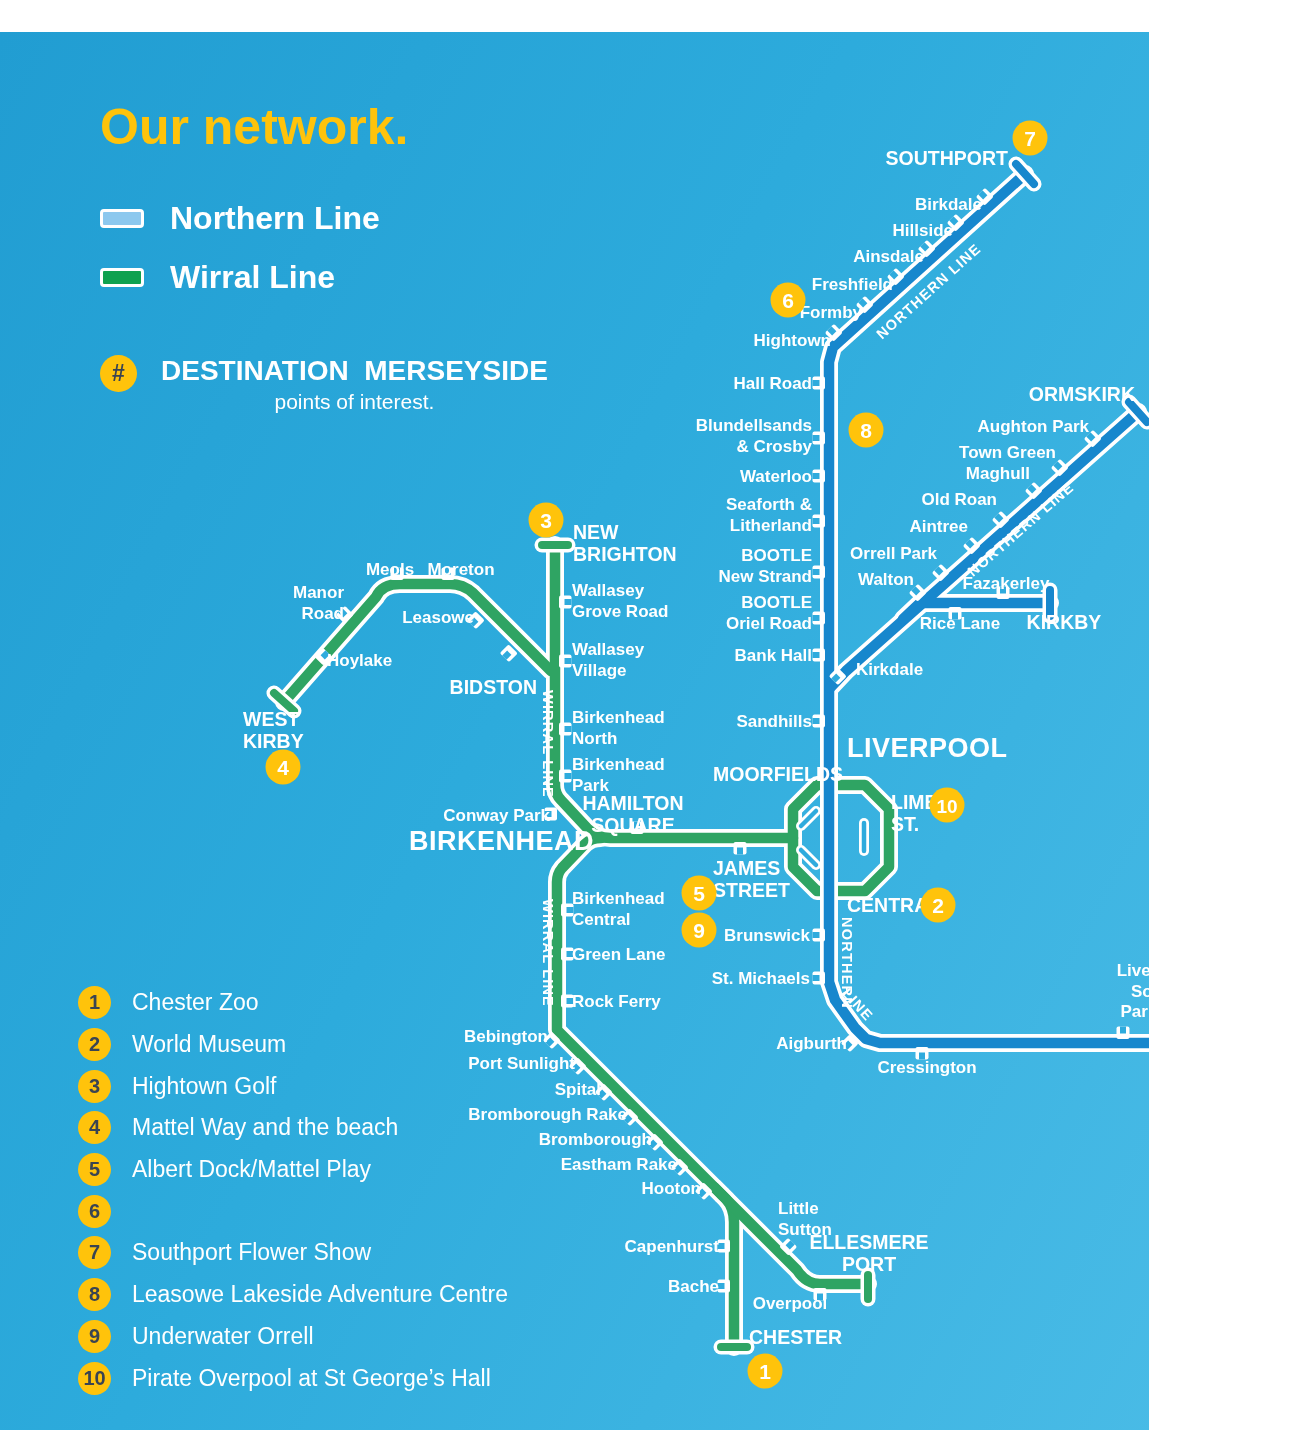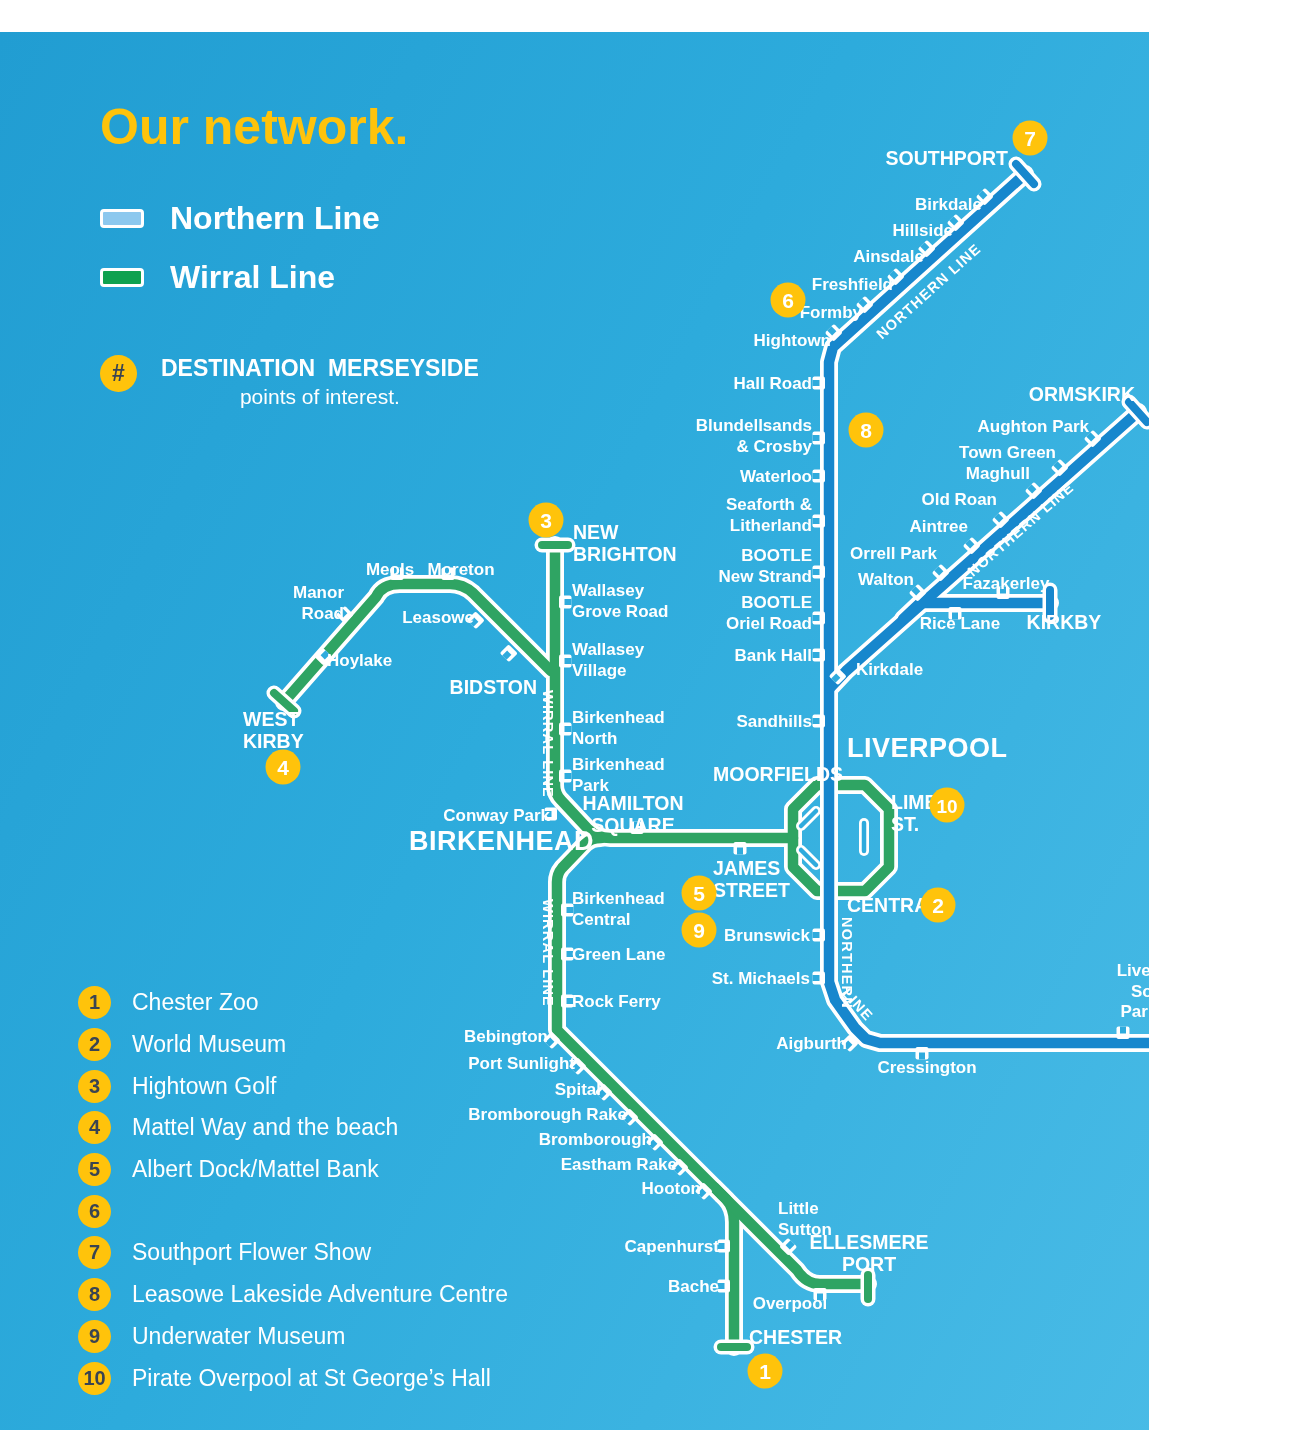--- a/index.html
+++ b/index.html
@@ -28,21 +28,21 @@
   .badge-num.two{font-size:19px;}
   
   .header{position:absolute;left:100px;top:66px;color:#fff;}
   .page-title{color:var(--c-badge,#ffc608);font-size:50px;font-weight:bold;letter-spacing:0;margin:0 0 44px 0;}
   .legend-row{display:flex;align-items:center;margin-bottom:23px;height:36px;}
   .swatch{display:inline-block;width:38px;height:13px;border:3px solid #fff;border-radius:4px;margin-right:26px;}
   .legend-label{font-size:32px;font-weight:bold;}
   .poi-note{display:flex;align-items:flex-start;margin-top:60px;}
   .note-badge{width:37px;height:37px;border-radius:50%;background:var(--c-badge);color:var(--c-bt);
     font-size:23px;font-weight:bold;display:flex;align-items:center;justify-content:center;margin-right:24px;}
-  .note-title{font-size:23px;font-weight:bold;white-space:pre;}
+  .note-title{font-size:28px;font-weight:bold;white-space:pre;}
   .note-sub{font-size:21px;font-weight:normal;margin-top:3px;text-align:center;}
   
   .poi-list{position:absolute;left:78px;top:950px;}
   .poi-row{display:flex;align-items:center;height:41.7px;}
   .poi-badge{width:33px;height:33px;border-radius:50%;background:var(--c-badge);color:var(--c-bt);
     font-size:20px;font-weight:bold;display:flex;align-items:center;justify-content:center;flex:0 0 33px;}
   .poi-label{color:#fff;font-size:23px;font-weight:normal;margin-left:21px;white-space:nowrap;}
 </style>
 </head>
 <body>
@@ -487,36 +487,36 @@
       <div class="poi-row">
         <span class="poi-badge">3</span>
         <span class="poi-label">Hightown Golf</span>
       </div>
       <div class="poi-row">
         <span class="poi-badge">4</span>
         <span class="poi-label">Mattel Way and the beach</span>
       </div>
       <div class="poi-row">
         <span class="poi-badge">5</span>
-        <span class="poi-label">Albert Dock/Mattel Bank</span>
+        <span class="poi-label">Albert Dock/Mattel Play</span>
       </div>
       <div class="poi-row">
         <span class="poi-badge">6</span>
       </div>
       <div class="poi-row">
         <span class="poi-badge">7</span>
         <span class="poi-label">Southport Flower Show</span>
       </div>
       <div class="poi-row">
         <span class="poi-badge">8</span>
         <span class="poi-label">Leasowe Lakeside Adventure Centre</span>
       </div>
       <div class="poi-row">
         <span class="poi-badge">9</span>
-        <span class="poi-label">Underwater Museum</span>
+        <span class="poi-label">Underwater Orrell</span>
       </div>
       <div class="poi-row">
         <span class="poi-badge">10</span>
         <span class="poi-label">Pirate Overpool at St George’s Hall</span>
       </div>
     </div>
 
 </div>
 
 </body></html>

